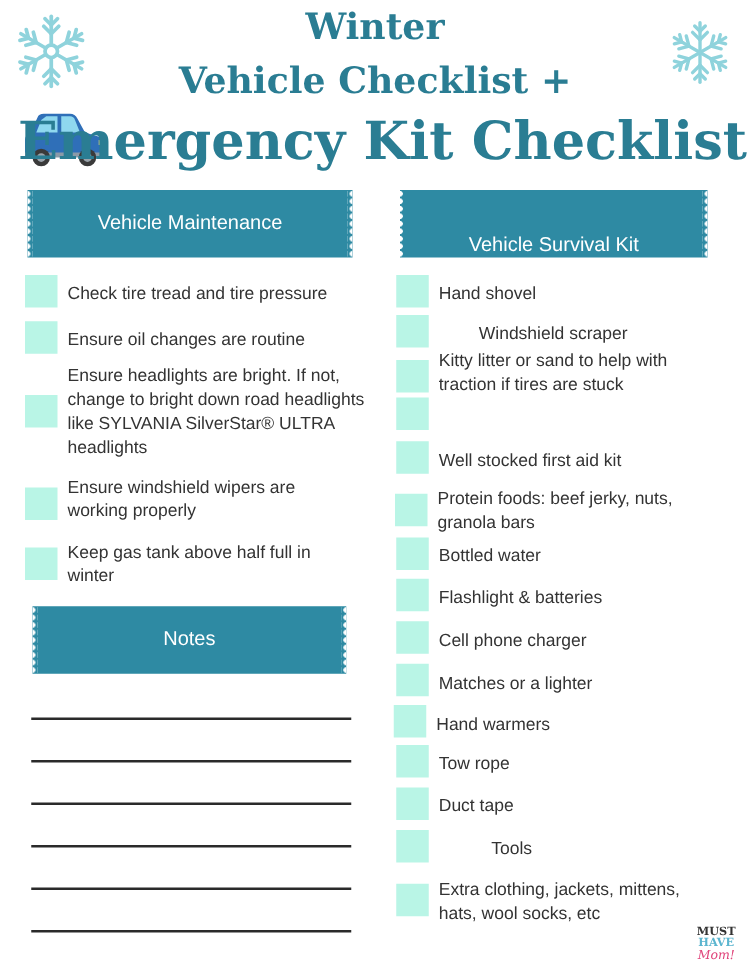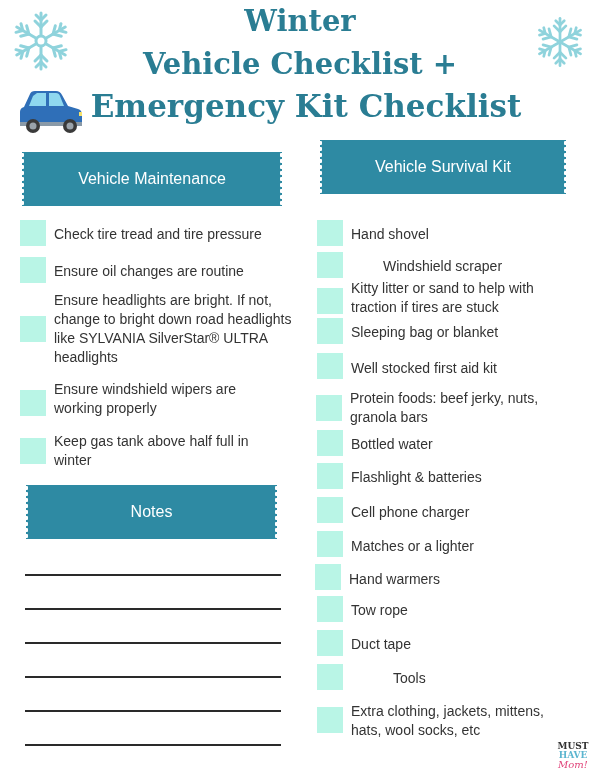--- a/index.html
+++ b/index.html
@@ -3,21 +3,21 @@
 <meta charset="utf-8">
 <style>
   * { box-sizing: border-box; margin: 0; padding: 0; }
   html, body { width: 600px; height: 776px; background: #ffffff; overflow: hidden; }
   body { position: relative; font-family: "Liberation Sans", "DejaVu Sans", sans-serif; color: #333333; }
 
   .title { position: absolute; left: 0; width: 600px; text-align: center;
     font-family: "DejaVu Serif", "Liberation Serif", serif; font-weight: bold; color: #2a7d93; }
   .t1 { top: 4px; font-size: 29px; }
   .t2 { top: 47px; font-size: 29px; }
-  .t3 { top: 88px; font-size: 31px; padding-left: 12px; }
+  .t3 { top: 88px; font-size: 42px; padding-left: 12px; }
 
   .snow { position: absolute; }
   .car { position: absolute; left: 16px; top: 88px; width: 68px; height: 48px; }
 
   .banner { position: absolute; height: 54px; background: #2e8aa3; color: #ffffff;
     display: flex; align-items: center; justify-content: center; font-size: 16px; }
   .banner::before, .banner::after { content: ""; position: absolute; top: 0; bottom: 0; width: 4px;
     background: radial-gradient(circle at 0 50%, #ffffff 2px, transparent 2.5px) 0 0 / 4px 6px repeat-y; }
   .banner::before { left: 0; }
   .banner::after { right: 0; transform: scaleX(-1); }
@@ -114,39 +114,38 @@
 <div class="banner" style="left:26px;top:485px;width:251px;">
   <span>Notes</span>
 </div>
 <div class="note-line" style="top:574px"></div>
 <div class="note-line" style="top:608px"></div>
 <div class="note-line" style="top:642px"></div>
 <div class="note-line" style="top:676px"></div>
 <div class="note-line" style="top:710px"></div>
 <div class="note-line" style="top:744px"></div>
 
-<div class="banner" style="left:320px;top:140px;width:246px;">
+<div class="banner" style="left:320px;top:152px;width:246px;align-items:flex-end;">
   <span>Vehicle Survival Kit</span>
 </div>
 
 <div class="item" style="left:317px;top:220px;width:260px;">
   <div class="box"></div>
   <div class="label" style="margin-top:3px">Hand shovel</div>
 </div>
 <div class="item" style="left:317px;top:252px;width:260px;gap:32px;">
   <div class="box"></div>
   <div class="label" style="margin-top:3px">Windshield scraper</div>
 </div>
 <div class="item" style="left:317px;top:279px;width:250px;">
   <div class="box" style="margin-top:5px"></div>
   <div class="label">Kitty litter or sand to help with traction if tires are stuck</div>
 </div>
 <div class="item" style="left:317px;top:318px;width:260px;">
   <div class="box"></div>
-  <div class="label" style="margin-top:3px">Sleeping bag or blanket</div>
 </div>
 <div class="item" style="left:317px;top:353px;width:260px;">
   <div class="box"></div>
   <div class="label" style="margin-top:4px">Well stocked first aid kit</div>
 </div>
 <div class="item" style="left:316px;top:389px;width:250px;">
   <div class="box"></div>
   <div class="label">Protein foods: beef jerky, nuts, granola bars</div>
 </div>
 <div class="item" style="left:317px;top:430px;width:260px;">

